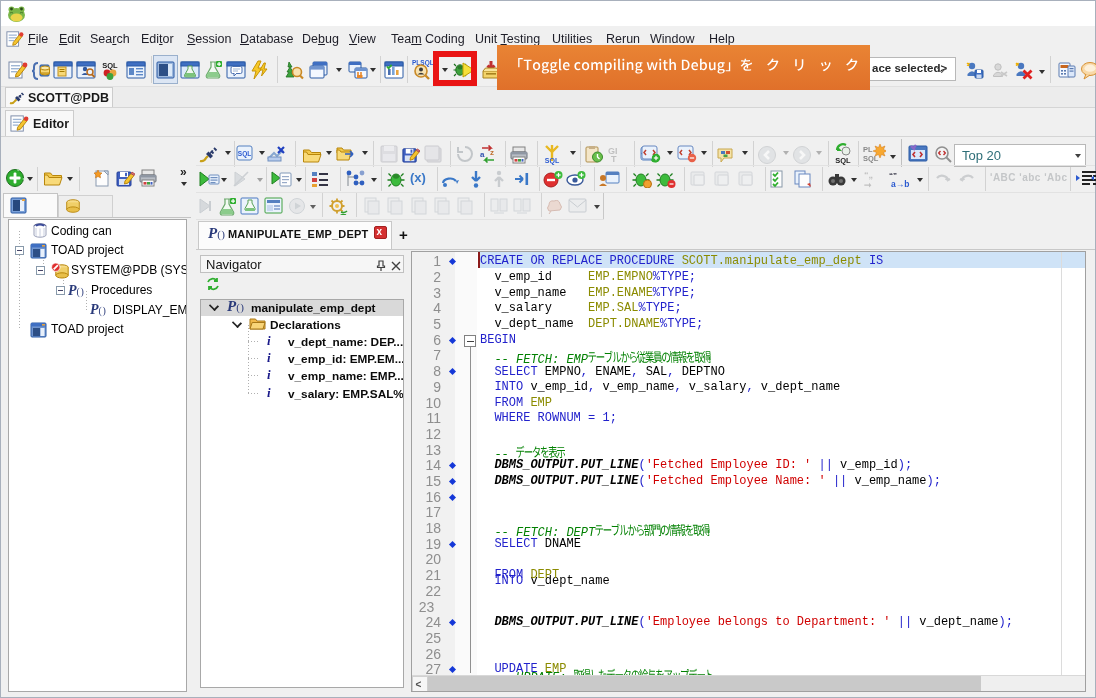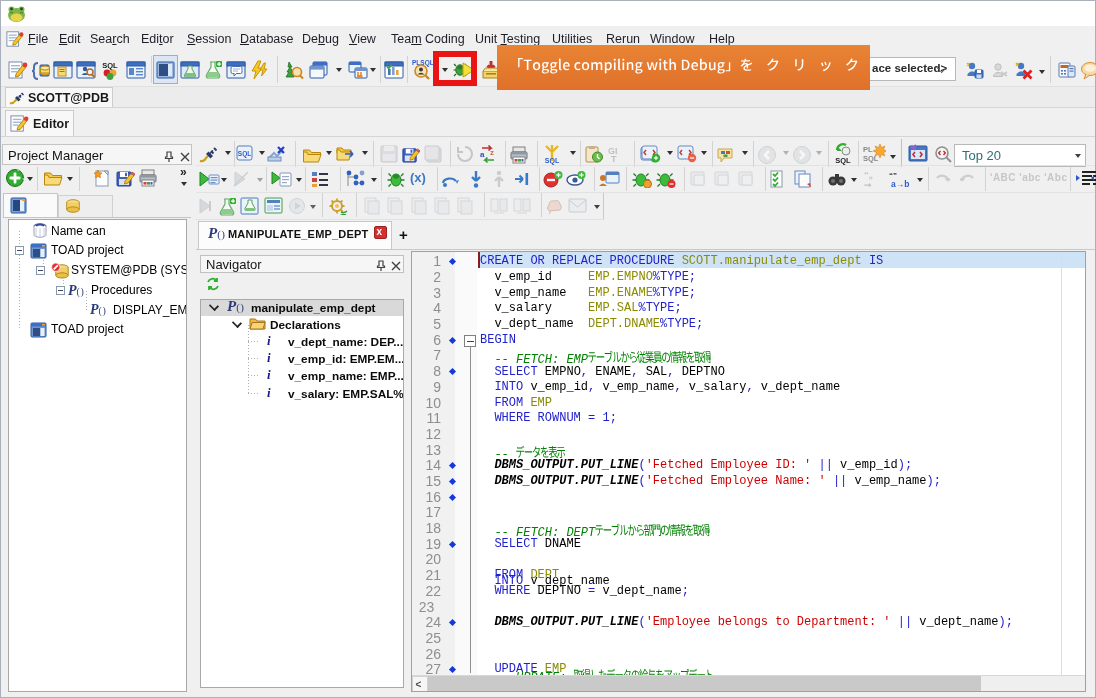--- a/index.html
+++ b/index.html
@@ -230,29 +230,20 @@
         <rect x="3" y="5" width="9" height="1.4" fill="#9fb6d4"></rect>
         <rect x="3" y="8" width="9" height="1.4" fill="#9fb6d4"></rect>
         <rect x="3" y="11" width="6" height="1.4" fill="#9fb6d4"></rect>
         <path d="M8 14 L15 5 L18 7 L11 16 L7.5 17 Z" fill="#f4c430" stroke="#b8860b"></path>
         <circle cx="17" cy="5" r="2.4" fill="#e03c31"></circle>
       </svg></div>
 <div style="position:absolute;left:32px;top:9px;font-size:12.5px;font-weight:bold;color:#1a1a1a;">Editor</div>
 <div style="position:absolute;left:0;top:28px;width:1094px;height:1px;background:#d5d5d5;"></div>
 </div>
 <div style="position:absolute;left:1px;top:137px;width:195px;height:556px;background:#f0f0f0;">
-<div style="position:absolute;left:1px;top:7px;width:190px;height:21px;background:#f6f6f6;border:1px solid #c4c4c4;">
-<div style="position:absolute;left:5px;top:3px;font-size:13px;color:#141414;">Project Manager</div>
-<div style="position:absolute;left:160px;top:4px;"><svg width="12" height="12" viewBox="0 0 12 12" style="">
-          <path d="M4 1 h4 v5 h1.5 v1.5 h-7 V6 H4 Z M6 7.5 v3.5" fill="none" stroke="#404040" stroke-width="1.2"></path>
-        </svg></div>
-<div style="position:absolute;left:176px;top:4px;"><svg width="12" height="12" viewBox="0 0 12 12" style="">
-          <path d="M2 2 L10 10 M10 2 L2 10" stroke="#404040" stroke-width="1.4"></path>
-        </svg></div>
-</div>
 <div style="position:absolute;left:4px;top:31px;"><svg width="20" height="20" viewBox="0 0 20 20" style="">
         <circle cx="10" cy="10" r="8.5" fill="#2fae2f" stroke="#1f7020"></circle>
         <circle cx="10" cy="10" r="8.5" fill="none" stroke="#8fd48f" stroke-width="1.4" stroke-dasharray="2 40"></circle>
         <rect x="8.6" y="4.5" width="2.8" height="11" rx="1" fill="#fff"></rect>
         <rect x="4.5" y="8.6" width="11" height="2.8" rx="1" fill="#fff"></rect>
       </svg></div>
 <div style="position:absolute;left:26px;top:40px;width:0;height:0;border-left:3.5px solid transparent;border-right:3.5px solid transparent;border-top:4px solid #303030;"></div>
 <div style="position:absolute;left:36px;top:30px;width:1px;height:24px;background:#d2d2d2;"></div>
 <div style="position:absolute;left:42px;top:31px;"><svg width="20" height="20" viewBox="0 0 20 20" style="">
         <path d="M1.5 5 h6 l2 2.5 h9 v2 H1.5 Z" fill="#f3c94e" stroke="#b8860b"></path>
@@ -303,21 +294,21 @@
 <div style="position:absolute;left:9.5px;top:11px;width:1px;height:99px;background-image:repeating-linear-gradient(#b0b0b0 0 1px,transparent 1px 3px);"></div>
       <div style="position:absolute;left:34px;top:31px;width:1px;height:20px;background-image:repeating-linear-gradient(#b0b0b0 0 1px,transparent 1px 3px);"></div>
       <div style="position:absolute;left:54px;top:51px;width:1px;height:20px;background-image:repeating-linear-gradient(#b0b0b0 0 1px,transparent 1px 3px);"></div>
       <div style="position:absolute;left:77px;top:71px;width:1px;height:19px;background-image:repeating-linear-gradient(#b0b0b0 0 1px,transparent 1px 3px);"></div>
       <div style="position:absolute;left:22px;top:2px;"><svg width="18" height="18" viewBox="0 0 18 18" style="">
           <ellipse cx="9" cy="4" rx="6" ry="2.2" fill="#eef2fa" stroke="#404a80"></ellipse>
           <path d="M3 4 v9 a6 2.2 0 0 0 12 0 V4" fill="#fdfdfe" stroke="#9aa0b8"></path>
           <path d="M5 6 v8 M9 6.5 v8.5 M13 6 v8" stroke="#c8cede" stroke-width="1"></path>
           <path d="M4 3 q5 -2.6 10 0 l-1.5 1.4 q-3.5 -1.6 -7 0 Z" fill="#3a4a9a"></path>
         </svg></div>
-      <div style="position:absolute;left:42px;top:3.5px;font-size:12px;color:#000;white-space:nowrap;">Name can</div>
+      <div style="position:absolute;left:42px;top:3.5px;font-size:12px;color:#000;white-space:nowrap;">Coding can</div>
       <div style="position:absolute;left:21px;top:21.80000000000001px;"><svg width="18" height="18" viewBox="0 0 18 18" style="">
           <rect x="1" y="2" width="15" height="14" rx="1" fill="#6f94cf" stroke="#2b5aa5"></rect>
           <rect x="1" y="2" width="15" height="3.4" fill="#3f6fc2"></rect>
           <rect x="3" y="7" width="7" height="8" fill="#2d4f86"></rect>
           <rect x="10.5" y="7" width="4" height="8" fill="#e8f0fb"></rect>
           <rect x="12" y="3" width="3" height="1.6" fill="#e8a33d"></rect>
         </svg></div>
       <div style="position:absolute;left:42px;top:23.30000000000001px;font-size:12px;color:#000;white-space:nowrap;">TOAD project</div>
       <div style="position:absolute;left:5.5px;top:26.30000000000001px;width:9px;height:9px;background:#fff;border:1px solid #8899aa;"></div>
       <div style="position:absolute;left:7.5px;top:30.30000000000001px;width:5px;height:1px;background:#446;"></div>
@@ -891,21 +882,20 @@
             </g>
           </svg></span></div>
 <div class="ln" style="left:0px;top:284.7px;">19</div>
 <div style="position:absolute;left:38px;top:289.7px;width:5px;height:5px;background:#1538d8;transform:rotate(45deg);"></div>
 <div class="cl" style="top:284.7px;">  <span class="k">SELECT</span> DNAME</div>
 <div class="ln" style="left:0px;top:300.4px;">20</div>
 <div class="cl" style="top:300.4px;margin-top:22px;">  <span class="k">INTO</span> v_dept_name</div>
 <div class="ln" style="left:0px;top:316.1px;">21</div>
 <div class="cl" style="top:316.1px;">  <span class="k">FROM</span> <span class="o">DEPT</span></div>
 <div class="ln" style="left:0px;top:331.8px;">22</div>
-<div class="cl" style="top:331.8px;">  <span class="k">WHERE</span> DEPTNO <span class="k">=</span> v_dept_name<span class="k">;</span></div>
 <div class="ln" style="left:0px;top:347.5px;text-align:center;">23</div>
 <div class="ln" style="left:0px;top:363.2px;">24</div>
 <div style="position:absolute;left:38px;top:368.2px;width:5px;height:5px;background:#1538d8;transform:rotate(45deg);"></div>
 <div class="cl" style="top:363.2px;">  <span class="d">DBMS_OUTPUT.PUT_LINE</span><span class="k">(</span><span class="s">'Employee belongs to Department: '</span> <span class="k">||</span> v_dept_name<span class="k">);</span></div>
 <div class="ln" style="left:0px;top:378.9px;">25</div>
 <div class="ln" style="left:0px;top:394.6px;">26</div>
 <div class="cl" style="top:414px;">  <span class="c">-- UPDATE: </span><span class="cjk"><svg width="139" height="18" viewBox="0 0 139 18" style="display:block;">
             <g fill="#008000">
               <path transform="translate(0.0,14.0) scale(0.009504,-0.013200) skewX(-8)" d="M602 625 530 611C563 446 610 301 679 182C620 99 548 37 469 -4C486 -19 507 -47 518 -66C595 -21 665 38 724 113C779 38 845 -24 925 -69C937 -50 960 -21 977 -7C894 36 826 100 770 180C851 308 908 476 933 692L885 705L872 702H511V629H850C826 481 783 355 725 253C668 360 628 486 602 625ZM27 123 41 49C136 63 266 83 393 104V-78H466V707H536V778H48V707H125V136ZM197 707H393V574H197ZM197 506H393V366H197ZM197 298H393V174L197 146Z"></path>
               <path transform="translate(8.2,14.0) scale(0.009504,-0.013200) skewX(-8)" d="M482 617H813V535H482ZM482 752H813V672H482ZM409 809V478H888V809ZM411 144C456 100 510 38 535 -2L592 39C566 78 511 137 464 179ZM251 838C207 767 117 683 38 632C50 617 69 587 78 570C167 630 263 723 322 810ZM324 260V195H728V4C728 -9 724 -12 708 -13C693 -15 644 -15 587 -13C597 -33 608 -60 612 -81C686 -81 734 -80 764 -69C795 -58 803 -38 803 3V195H953V260H803V346H936V410H347V346H728V260ZM269 617C209 514 113 411 22 345C34 327 55 288 61 272C100 303 140 341 179 382V-79H252V468C283 508 311 549 335 591Z"></path>

